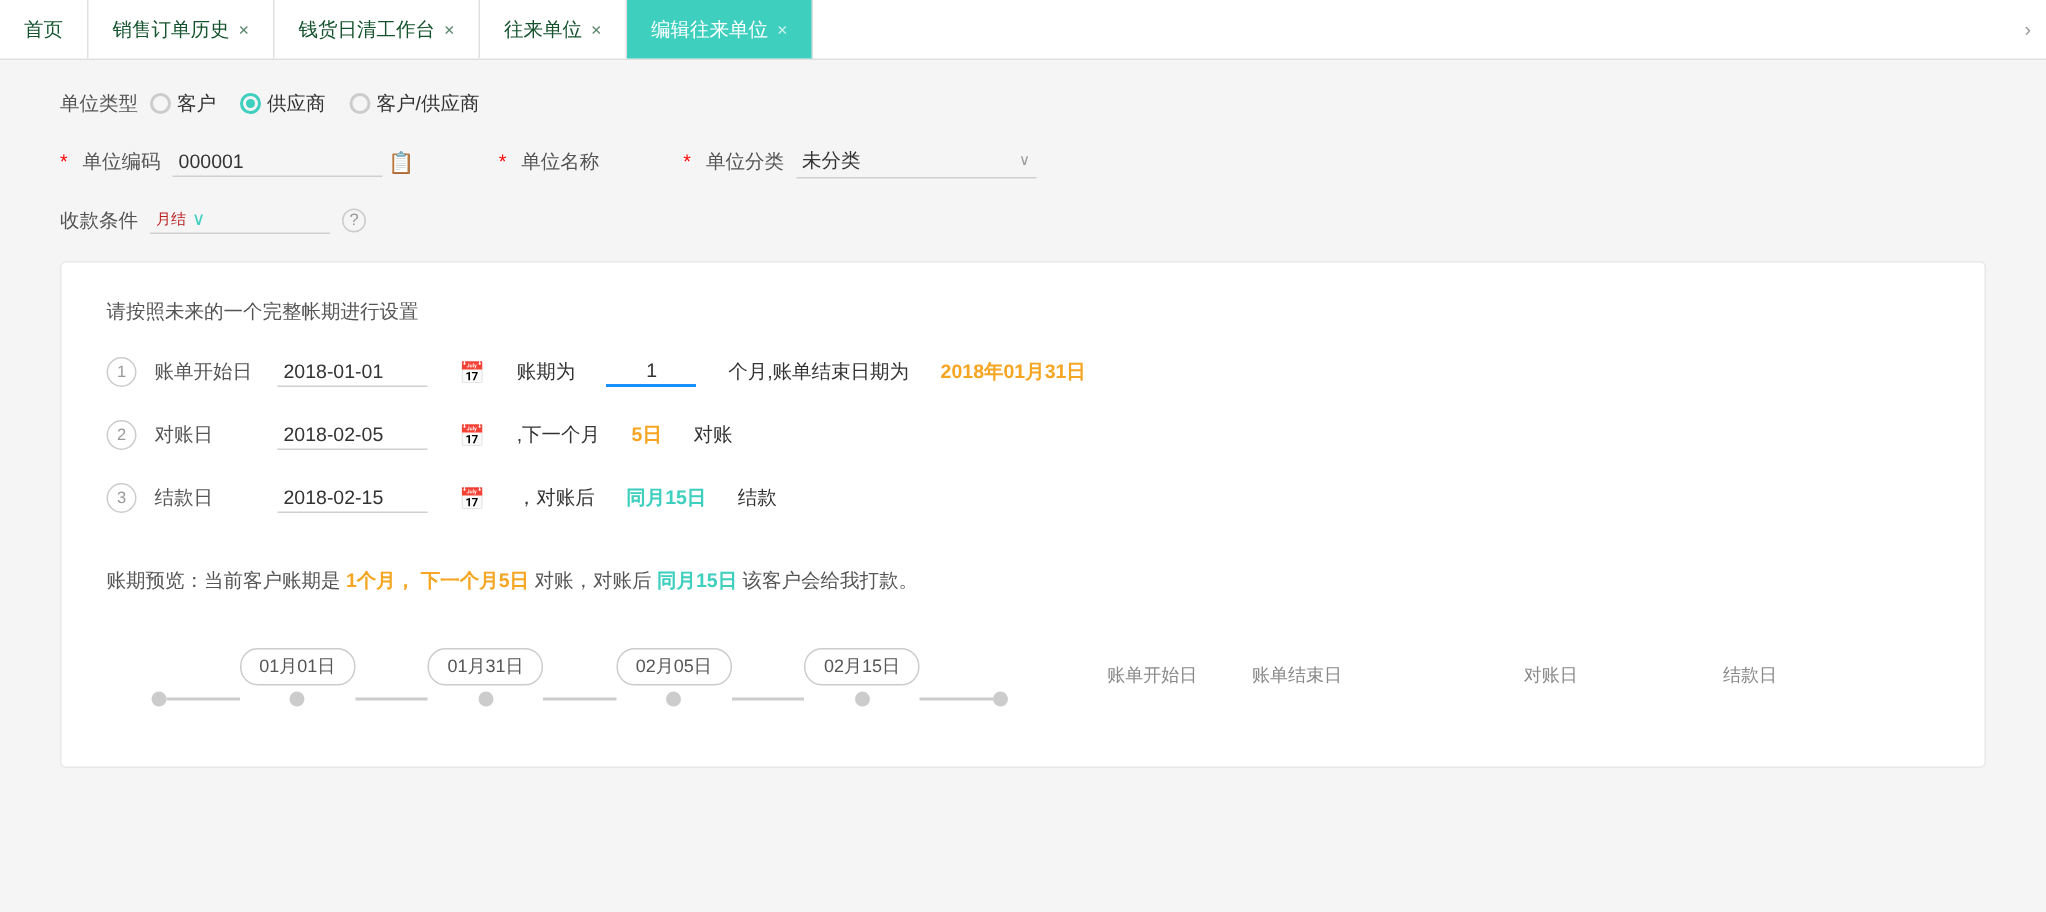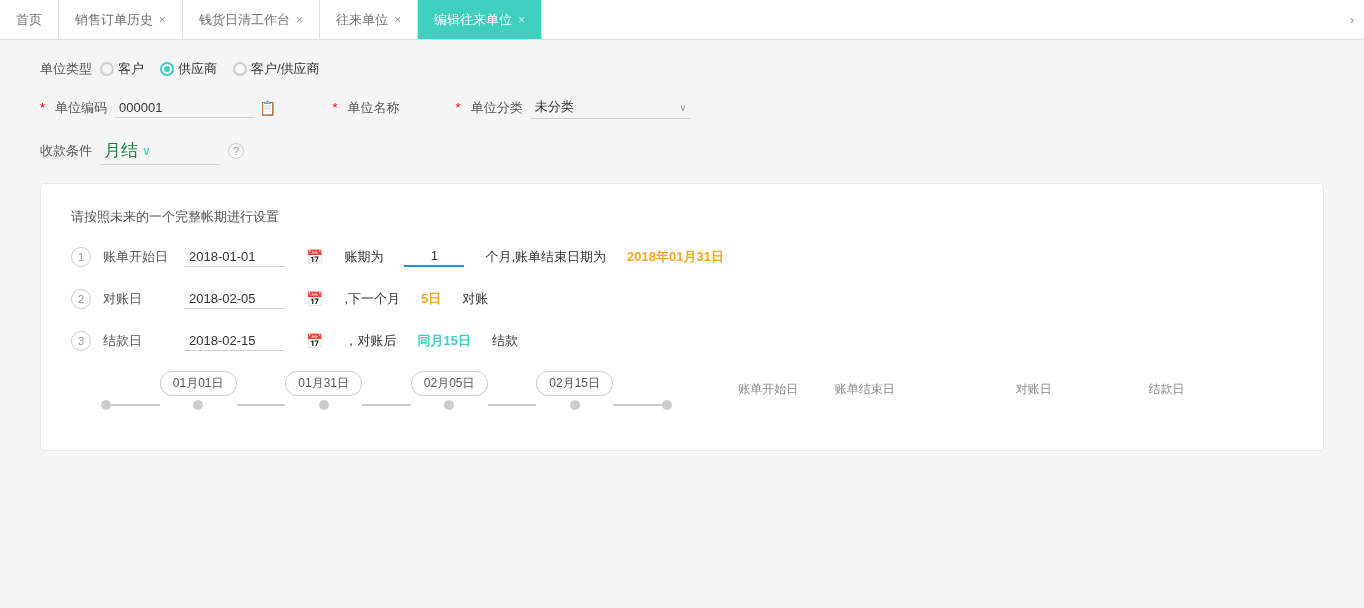--- a/index.html
+++ b/index.html
@@ -13,21 +13,21 @@
       align-items: stretch;
       height: 40px;
     }
     .tab {
       display: flex;
       align-items: center;
       padding: 0 16px;
       cursor: pointer;
       border-right: 1px solid #e0e0e0;
       font-size: 13px;
-      color: #737373;
+      color: #14532d;
       gap: 6px;
       white-space: nowrap;
     }
     .tab.active {
       background: #3ecfbf;
       color: #fff;
     }
     .tab .close-icon {
       font-size: 12px;
       opacity: 0.7;
@@ -117,22 +117,22 @@
     .select-field {
       display: flex;
       align-items: center;
       border-bottom: 1px solid #d0d0d0;
       padding: 2px 4px;
       cursor: pointer;
       gap: 4px;
       min-width: 120px;
     }
     .select-value {
-      color: #15803d;
-      font-size: 17px;
+      color: #b91c1c;
+      font-size: 10px;
     }
     .chevron-down {
       font-size: 10px;
       color: #999;
     }
 
     
     .cal-icon {
       color: #3ecfbf;
       cursor: pointer;
@@ -361,20 +361,28 @@
       <span class="step-label">结款日</span>
       <div class="step-value">
         <input class="text-input" type="text" value="2018-02-15" style="width: 100px;">
         <span class="cal-icon">📅</span>
         <span>，对账后</span>
         <span class="highlight-teal">同月15日</span>
         <span>结款</span>
       </div>
     </div>
 
+    <div class="preview-section" style="margin-top:20px; padding-left:0;">
+      <span>账期预览：当前客户账期是</span>
+      <span class="highlight-orange">1个月，</span>
+      <span class="highlight-orange">下一个月5日</span>
+      <span>对账，对账后</span>
+      <span class="highlight-teal">同月15日</span>
+      <span>该客户会给我打款。</span>
+    </div>
 
     <div class="timeline-section">
       <div style="display:flex; align-items:flex-end; width:100%; gap:0;">
 
         <div style="display:flex;flex-direction:column;align-items:center;">
           <div style="width:10px;height:10px;border-radius:50%;background:#ccc;"></div>
         </div>
 
         <div style="flex:1;height:2px;background:#ccc;margin-bottom:4px;"></div>
 

